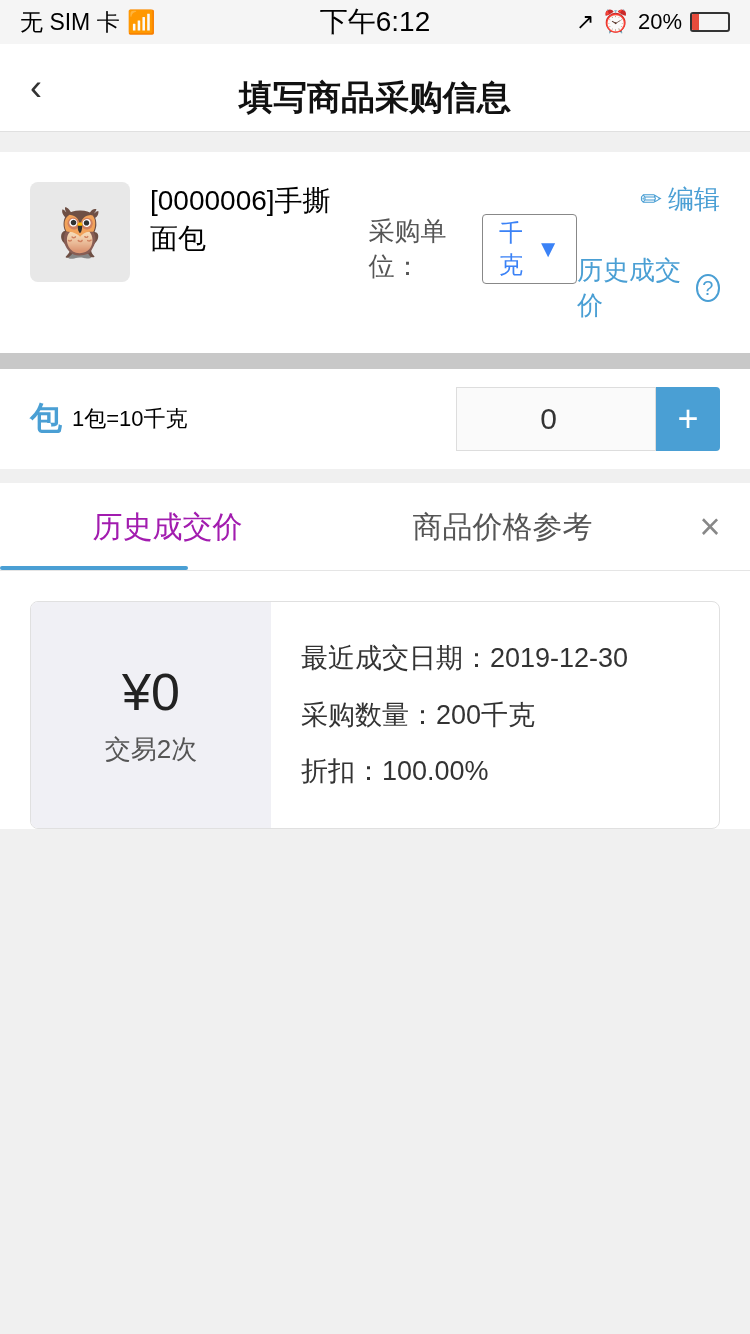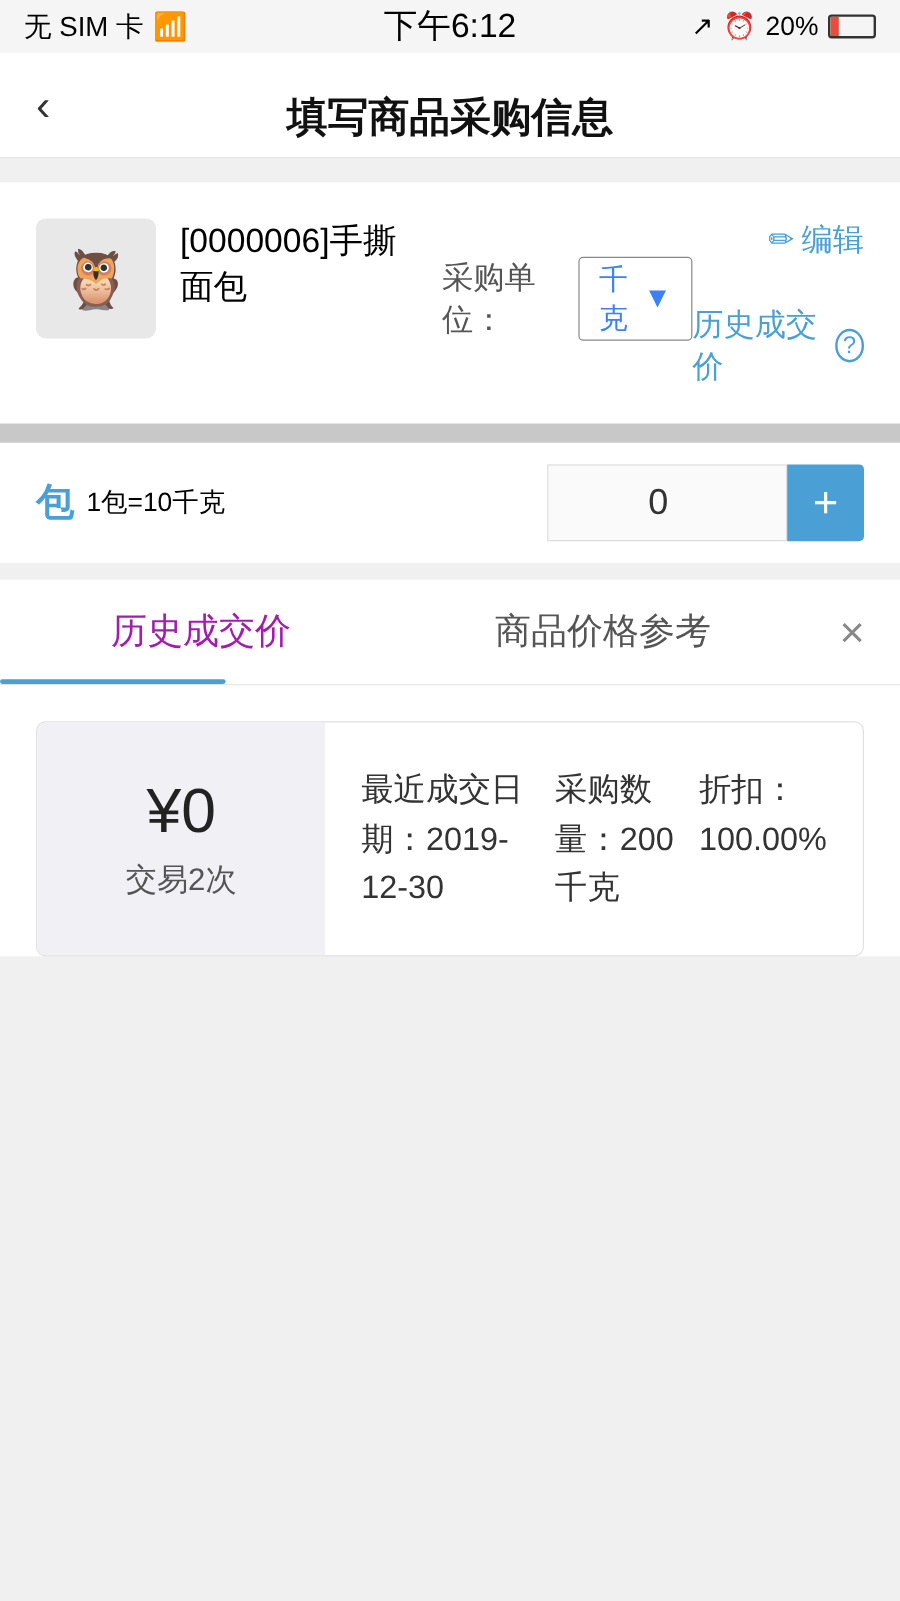--- a/index.html
+++ b/index.html
@@ -321,21 +321,21 @@
       font-weight: 300;
     }
     .history-txcount {
       font-size: 26px;
       color: #555;
     }
     .history-right {
       flex: 1;
       padding: 36px 30px;
       display: flex;
-      flex-direction: row;
+      flex-direction: column;
       gap: 16px;
     }
     .history-item {
       font-size: 27px;
       color: #333;
       line-height: 1.5;
     }
 
     
     .main-content {

